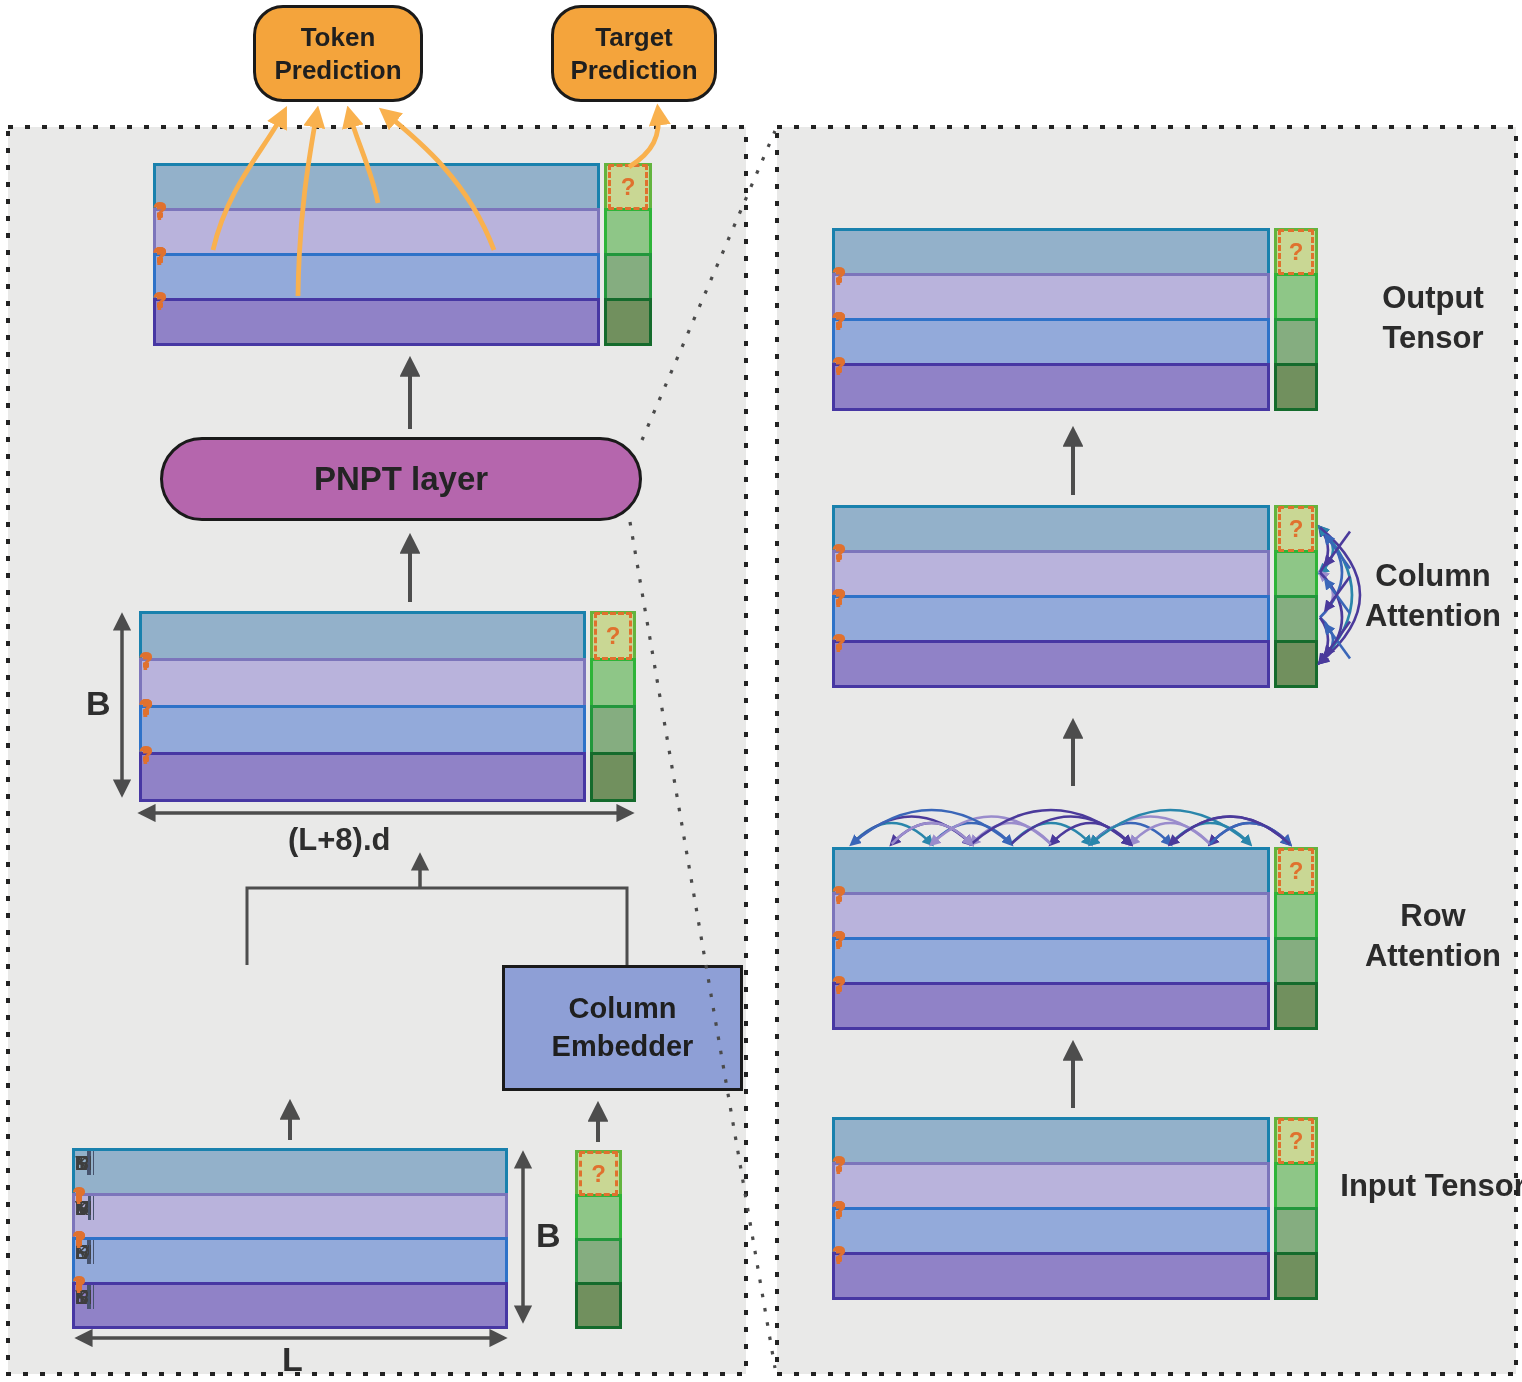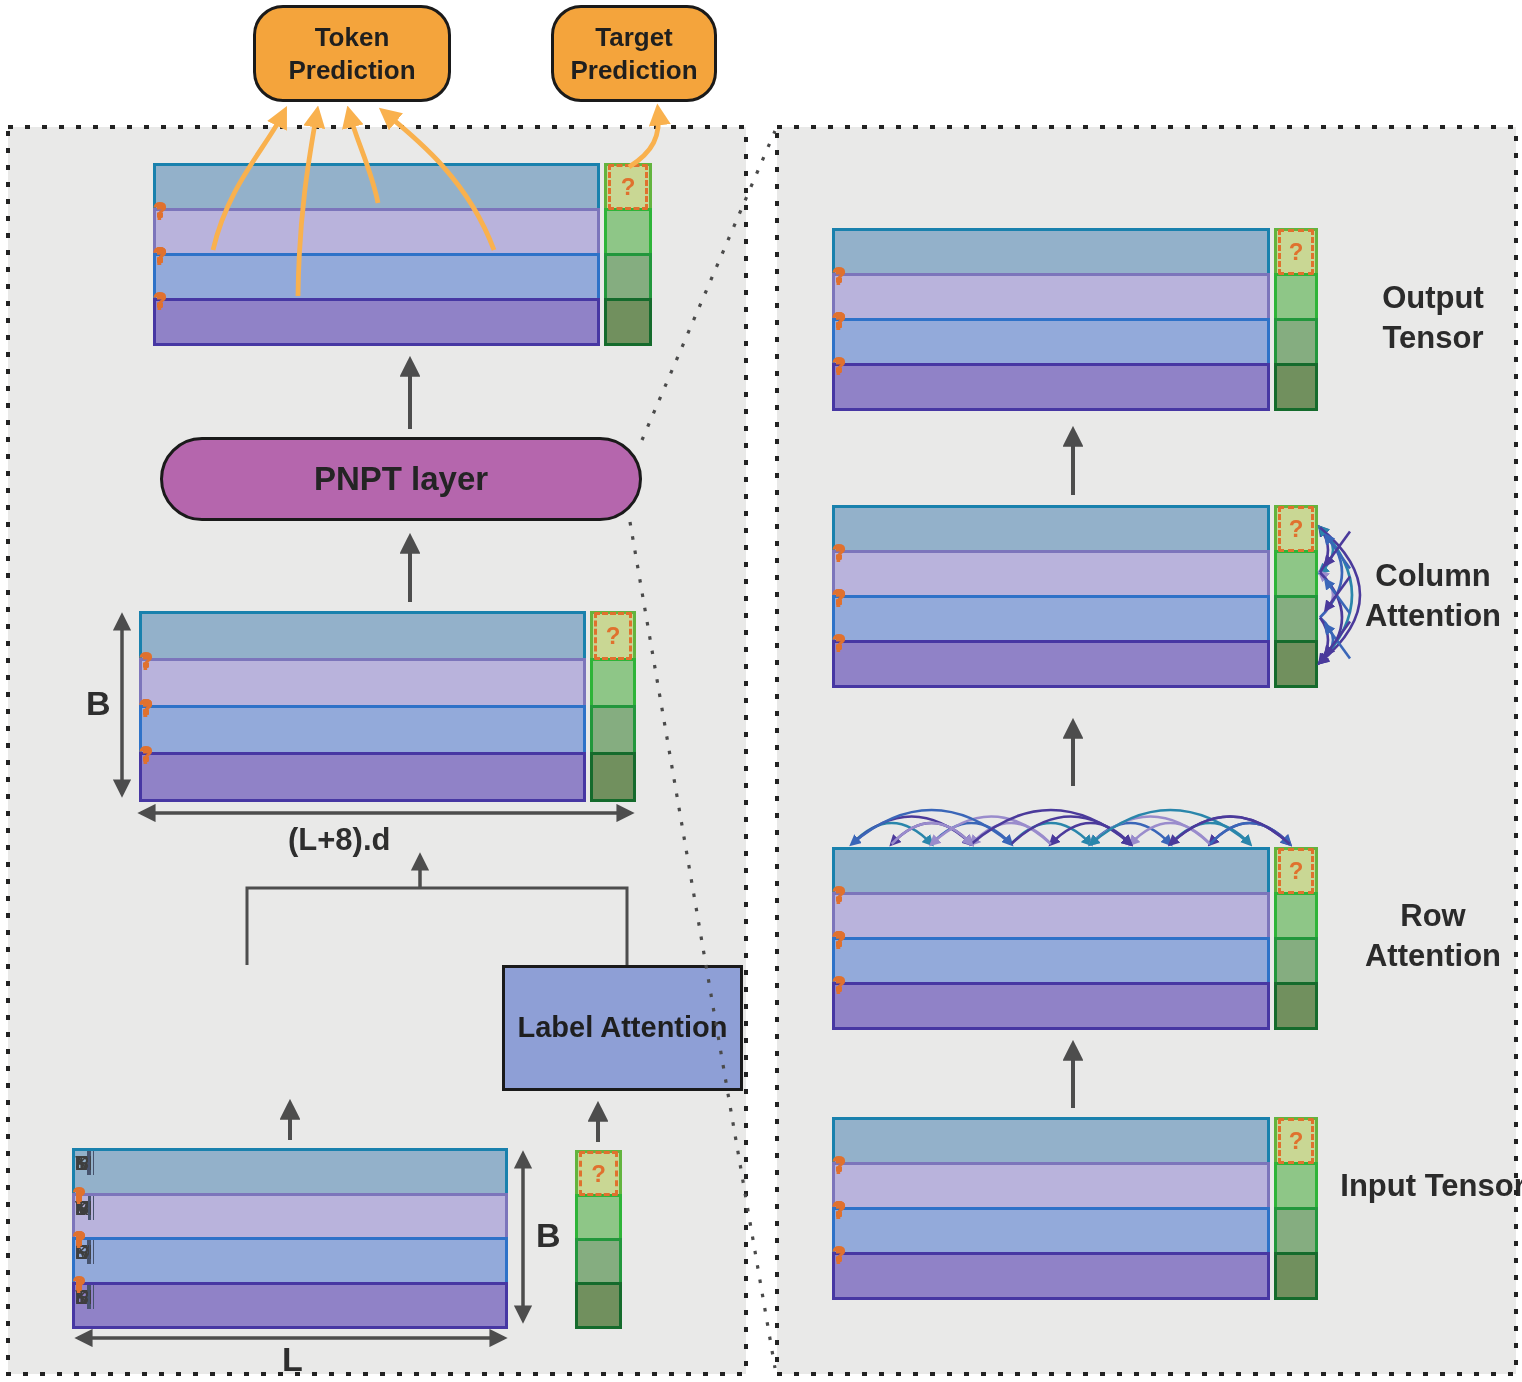--- a/index.html
+++ b/index.html
@@ -23,33 +23,33 @@
   #scene{position:absolute;left:0;top:0;z-index:1;}
 </style>
 </head>
 <body>
 
 <div id="stage">
 
   <div class="panel" style="left:8px;top:127px;width:738px;height:1247px;"></div>
   <div class="panel" style="left:777px;top:127px;width:739px;height:1247px;"></div>
 
-  <div class="predbox" style="left:253px;top:5px;width:198px;height:97px;">
+  <div class="predbox" style="left:253px;top:5px;width:170px;height:97px;">
     <span>Token Prediction</span>
   </div>
   <div class="predbox" style="left:551px;top:5px;width:166px;height:97px;">
     <span>Target Prediction</span>
   </div>
 
   <div class="pill" style="left:160px;top:437px;width:482px;height:84px;">
     <span>PNPT layer</span>
   </div>
 
   <div class="embedder" style="left:502px;top:965px;width:241px;height:126px;">
-    <span>Label Attention</span>
+    <span>Column Embedder</span>
   </div>
 
   <div class="dimlabel" style="left:86px;top:684px;">B</div>
   <div class="dimlabel" style="left:288px;top:822px;font-size:31px;">(L+8).d</div>
   <div class="dimlabel" style="left:282px;top:1340px;">L</div>
   <div class="dimlabel" style="left:536px;top:1216px;">B</div>
 
   <div class="rlabel" style="top:278px;">Output Tensor</div>
   <div class="rlabel" style="top:556px;">Column Attention</div>
   <div class="rlabel" style="top:896px;">Row Attention</div>

